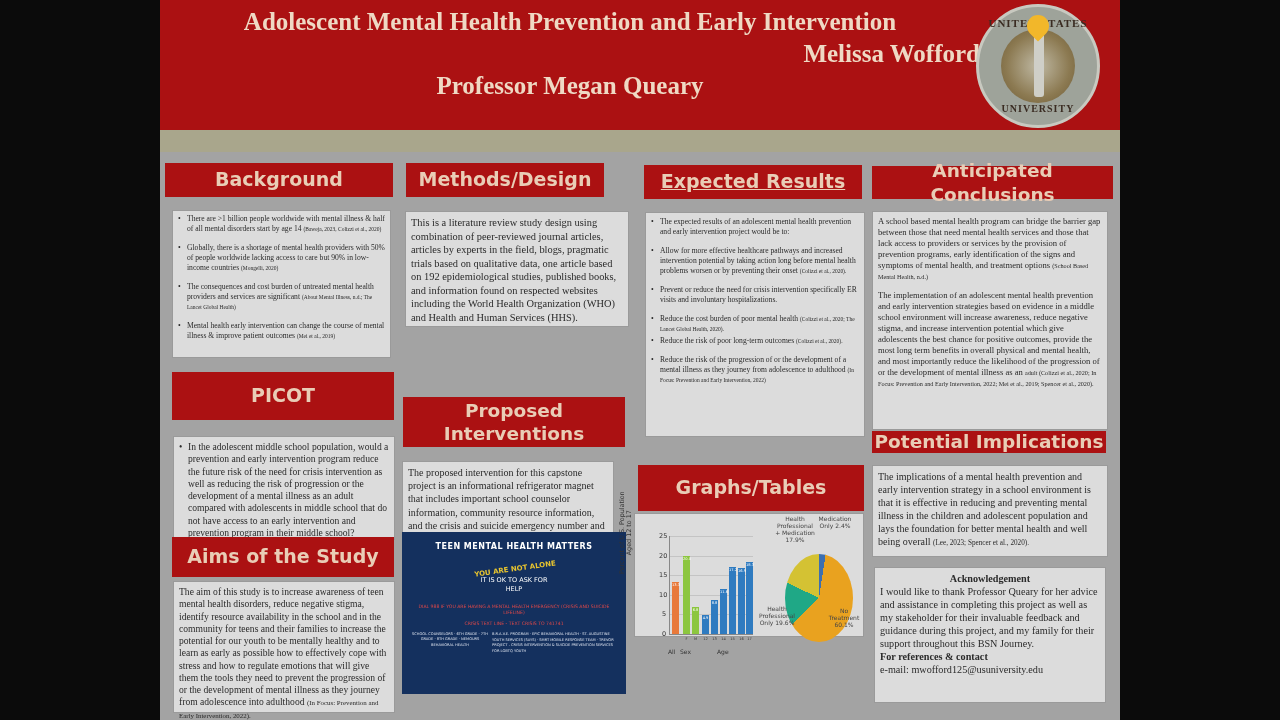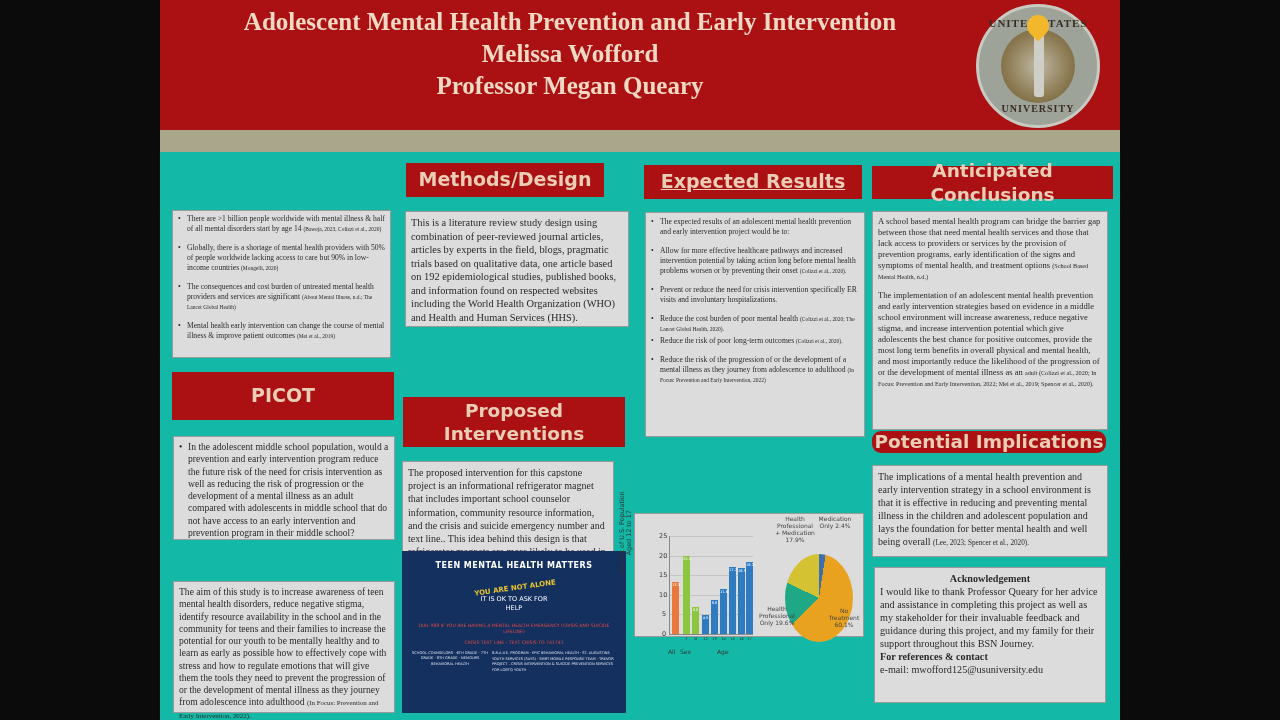--- a/index.html
+++ b/index.html
@@ -1,42 +1,42 @@
 <!DOCTYPE html>
 <html><head>
 <meta charset="utf-8">
 <style>
   * { box-sizing: border-box; margin: 0; padding: 0; }
   html, body { width: 1280px; height: 720px; background: #0b0b0b; overflow: hidden; }
   body { position: relative; font-family: "Liberation Serif", serif; color: #1a1a1a; }
-  .poster { position: absolute; left: 160px; top: 0; width: 960px; height: 720px; background: #14b8a6; }
+  .poster { position: absolute; left: 160px; top: 0; width: 960px; height: 720px; background: #a3a3a3; }
   .banner { position: absolute; left: 0; top: 0; width: 960px; height: 130px; background: #ab1112; }
   .banner-strip { position: absolute; left: 0; top: 130px; width: 960px; height: 22px; background: #a9a68c; }
   .title-line { position: absolute; left: 0; width: 820px; text-align: center; color: #efd9c4; font-family: "Liberation Serif", serif; font-weight: bold; }
   .t1 { top: 8px; font-size: 25px; }
-  .t2 { top: 40px; font-size: 25px; }
+  .t2 { top: 40px; font-size: 25px; text-align: right; }
   .t3 { top: 72px; font-size: 25px; }
   .seal { position: absolute; left: 816px; top: 4px; width: 124px; height: 124px; border-radius: 50%; background: #9ea39a; border: 3px solid #c8c9c0; }
   .seal-inner { position: absolute; left: 22px; top: 22px; width: 74px; height: 74px; border-radius: 50%; background: radial-gradient(circle, #bfb9a4 0%, #8c7a52 60%, #6d5a34 100%); }
   .torch { position: absolute; left: 55px; top: 20px; width: 10px; height: 70px; background: #cfcfc8; border-radius: 3px; }
   .flame { position: absolute; left: 48px; top: 8px; width: 22px; height: 22px; border-radius: 50% 50% 50% 0; transform: rotate(-45deg); background: #f2b72a; }
   .seal-text-top { position: absolute; left: 0; top: 10px; width: 118px; text-align: center; font-size: 11px; font-weight: bold; color: #3a2c22; letter-spacing: 1px; }
   .seal-text-bot { position: absolute; left: 0; top: 96px; width: 118px; text-align: center; font-size: 10px; font-weight: bold; color: #3a2c22; letter-spacing: 1px; }
 
   .hdr { position: absolute; background: #ab1112; color: #e9cdb6; font-family: "DejaVu Sans", sans-serif; font-weight: bold; text-align: center; display: flex; align-items: center; justify-content: center; line-height: 1.25; }
   .box { position: absolute; background: #dcdcdc; font-family: "Liberation Serif", serif; color: #2a2a2a; border: 1px solid #9a9a9a; }
   .box ul { list-style: none; }
   .box li { position: relative; padding-left: 9px; margin-bottom: 9px; }
   .box li::before { content: "•"; position: absolute; left: 0; top: 0; }
   .cite { font-size: 0.72em; }
   .small { font-size: 7.6px; line-height: 1.32; padding: 4px 5px; }
   .med { font-size: 9.6px; line-height: 1.28; padding: 4px 5px; }
   .big { font-size: 10.4px; line-height: 1.3; padding: 4px 5px; }
 
-  .magnet { position: absolute; left: 242px; top: 551px; width: 224px; height: 162px; background: #14305e; color: #fff; font-family: "DejaVu Sans", sans-serif; overflow: hidden; }
+  .magnet { position: absolute; left: 242px; top: 532px; width: 224px; height: 162px; background: #14305e; color: #fff; font-family: "DejaVu Sans", sans-serif; overflow: hidden; }
   .mg-title { position: absolute; left: 0; top: 10px; width: 224px; text-align: center; font-size: 8px; font-weight: bold; letter-spacing: 0.5px; }
   .mg-notalone { position: absolute; left: 72px; top: 33px; font-size: 7px; font-weight: bold; color: #e7c42f; transform: rotate(-8deg); }
   .mg-ok { position: absolute; left: 0; top: 44px; width: 224px; text-align: center; font-size: 6.5px; line-height: 1.35; }
   .mg-red { position: absolute; left: 10px; top: 72px; width: 204px; text-align: center; font-size: 4.6px; color: #e04848; line-height: 1.4; }
   .mg-left { position: absolute; left: 8px; top: 100px; width: 80px; font-size: 3.6px; line-height: 1.5; text-align: center; color: #dfe5f0; }
   .mg-right { position: absolute; left: 90px; top: 100px; width: 128px; font-size: 3.6px; line-height: 1.55; color: #dfe5f0; }
 
   .chart-box { position: absolute; left: 474px; top: 513px; width: 230px; height: 124px; background: #dcdcdc; border: 1px solid #9a9a9a; }
   .bar-area { position: absolute; left: 34px; top: 22px; width: 84px; height: 98px; }
   .axis-y { position: absolute; left: 0; top: 0; width: 1px; height: 98px; background: #888; }
@@ -63,20 +63,21 @@
     <div class="seal">
       <div class="seal-text-top">UNITED STATES</div>
       <div class="seal-inner"></div>
       <div class="torch"></div>
       <div class="flame"></div>
       <div class="seal-text-bot">UNIVERSITY</div>
     </div>
   </div>
   <div class="banner-strip"></div>
 
+  <div class="hdr" style="left:5px;top:163px;width:228px;height:34px;font-size:19px;">Background</div>
   <div class="box small" style="left:12px;top:210px;width:219px;height:148px;padding-top:3px;">
     <ul>
       <li><span>There are &gt;1 billion people worldwide with mental illness &amp; half of all mental disorders start by age 14 </span><span class="cite">(Baweja, 2023, Colizzi et al., 2020)</span></li>
       <li><span>Globally, there is a shortage of mental health providers with 50% of people worldwide lacking access to care but 90% in low-income countries </span><span class="cite">(Mongelli, 2020)</span></li>
       <li><span>The consequences and cost burden of untreated mental health providers and services are significant </span><span class="cite">(About Mental Illness, n.d.; The Lancet Global Health)</span></li>
       <li><span>Mental health early intervention can change the course of mental illness &amp; improve patient outcomes </span><span class="cite">(Mei et al., 2019)</span></li>
     </ul>
   </div>
 
   <div class="hdr" style="left:246px;top:163px;width:198px;height:34px;font-size:19px;">Methods/Design</div>
@@ -102,20 +103,21 @@
     <p><span>The implementation of an adolescent mental health prevention and early intervention strategies based on evidence in a middle school environment will increase awareness, reduce negative stigma, and increase intervention potential which give adolescents the best chance for positive outcomes, provide the most long term benefits in overall physical and mental health, and most importantly reduce the likelihood of the progression of or the development of mental illness as an </span><span class="cite">adult (Colizzi et al., 2020; In Focus: Prevention and Early Intervention, 2022; Mei et al., 2019; Spencer et al., 2020).</span></p>
   </div>
 
   <div class="hdr" style="left:12px;top:372px;width:222px;height:48px;font-size:19px;">PICOT</div>
   <div class="box med" style="left:13px;top:436px;width:222px;height:104px;">
     <ul>
         <li>In the adolescent middle school population, would a prevention and early intervention program reduce the future risk of the need for crisis intervention as well as reducing the risk of progression or the development of a mental illness as an adult compared with adolescents in middle school that do not have access to an early intervention and prevention program in their middle school?</li>
       </ul>
   </div>
 
+  <div class="hdr" style="left:12px;top:537px;width:222px;height:40px;font-size:19px;">Aims of the Study</div>
   <div class="box med" style="left:13px;top:581px;width:222px;height:132px;">
     <p><span>The aim of this study is to increase awareness of teen mental health disorders, reduce negative stigma, identify resource availability in the school and in the community for teens and their families to increase the potential for our youth to be mentally healthy and to learn as early as possible how to effectively cope with stress and how to regulate  emotions that will give them the tools they need to prevent the progression of or the development of mental illness as they journey from adolescence into adulthood </span><span class="cite">(In Focus: Prevention and Early Intervention, 2022).</span></p>
   </div>
 
   <div class="hdr" style="left:243px;top:397px;width:222px;height:50px;font-size:18.5px;padding:0 28px;">Proposed Interventions</div>
   <div class="box small" style="left:242px;top:461px;width:212px;height:92px;font-size:10px;">
     <div>The proposed intervention for this capstone project is an informational refrigerator magnet that  includes important school counselor information, community resource information, and the crisis and suicide emergency number and text line.. This idea behind this design is that refrigerator magnets are more likely to be used in the home and the information is readily available in a central place if ever needed.</div>
   </div>
 
   <div class="magnet">
@@ -123,20 +125,21 @@
     <div class="mg-notalone">YOU ARE NOT ALONE</div>
     <div class="mg-ok" style="padding:0 78px;">IT IS OK TO ASK FOR HELP</div>
     <div class="mg-red">
         <div>DIAL 988 IF YOU ARE HAVING A MENTAL HEALTH EMERGENCY (CRISIS AND SUICIDE LIFELINE)</div>
         <div style="margin-top:4px;">CRISIS TEXT LINE - TEXT CRISIS TO 741741</div>
       </div>
     <div class="mg-left">SCHOOL COUNSELORS · 6TH GRADE · 7TH GRADE · 8TH GRADE · NEMOURS BEHAVIORAL HEALTH</div>
     <div class="mg-right">B.R.A.V.E. PROGRAM · EPIC BEHAVIORAL HEALTH · ST. AUGUSTINE YOUTH SERVICES (SAYS) · SMRT MOBILE RESPONSE TEAM · TREVOR PROJECT - CRISIS INTERVENTION &amp; SUICIDE PREVENTION SERVICES FOR LGBTQ YOUTH</div>
   </div>
 
+  <div class="hdr" style="left:478px;top:465px;width:226px;height:46px;font-size:19px;">Graphs/Tables</div>
   <div class="chart-box">
     <div class="ylabel">
         <div>Percent of U.S. Population</div>
         <div>Aged 12 to 17</div>
       </div>
     <div class="bar-area">
       <div class="gridline" style="top:0;"></div>
       <div class="gridline" style="top:19.6px;"></div>
       <div class="gridline" style="top:39.2px;"></div>
       <div class="gridline" style="top:58.8px;"></div>
@@ -181,21 +184,21 @@
       <div class="xgroup" style="left:11px;">Sex</div>
       <div class="xgroup" style="left:48px;">Age</div>
     </div>
     <div class="pie" id="pie" style="background: conic-gradient(rgb(61, 111, 176) 0deg, rgb(61, 111, 176) 8.6deg, rgb(233, 162, 31) 8.6deg, rgb(233, 162, 31) 225deg, rgb(31, 168, 134) 225deg, rgb(31, 168, 134) 295.6deg, rgb(212, 194, 51) 295.6deg, rgb(212, 194, 51) 360deg);"></div>
     <div class="pie-lbl" style="left:140px;top:2px;width:40px;">Health Professional + Medication 17.9%</div>
     <div class="pie-lbl" style="left:180px;top:2px;width:40px;">Medication Only 2.4%</div>
     <div class="pie-lbl" style="left:122px;top:92px;width:40px;">Health Professional Only 19.6%</div>
     <div class="pie-lbl" style="left:190px;top:94px;width:38px;">No Treatment 60.1%</div>
   </div>
 
-  <div class="hdr" style="left:712px;top:431px;width:234px;height:22px;font-size:18.5px;border-radius:9px;">Potential Implications</div>
+  <div class="hdr" style="left:712px;top:431px;width:234px;height:22px;font-size:18.5px;">Potential Implications</div>
   <div class="box big" style="left:712px;top:465px;width:236px;height:92px;font-size:10px;">
     <p><span>The implications of a mental health prevention and early intervention strategy in a school environment is that it is effective in reducing and preventing mental illness in the children and adolescent population and lays the foundation for better mental health and well being overall </span><span class="cite">(Lee, 2023; Spencer et al., 2020).</span></p>
   </div>
 
   <div class="box big" style="left:714px;top:567px;width:232px;height:136px;font-size:10.2px;line-height:1.28;">
     <div style="text-align:center;font-weight:bold;">Acknowledgement</div>
     <div>I would like to thank Professor Queary for her advice and assistance in completing this project as well as my stakeholder for their invaluable feedback and guidance during this project, and my family for their support throughout this BSN Journey.</div>
     <div style="font-weight:bold;">For references &amp; contact</div>
     <div>e-mail: mwofford125@usuniversity.edu</div>
   </div>

